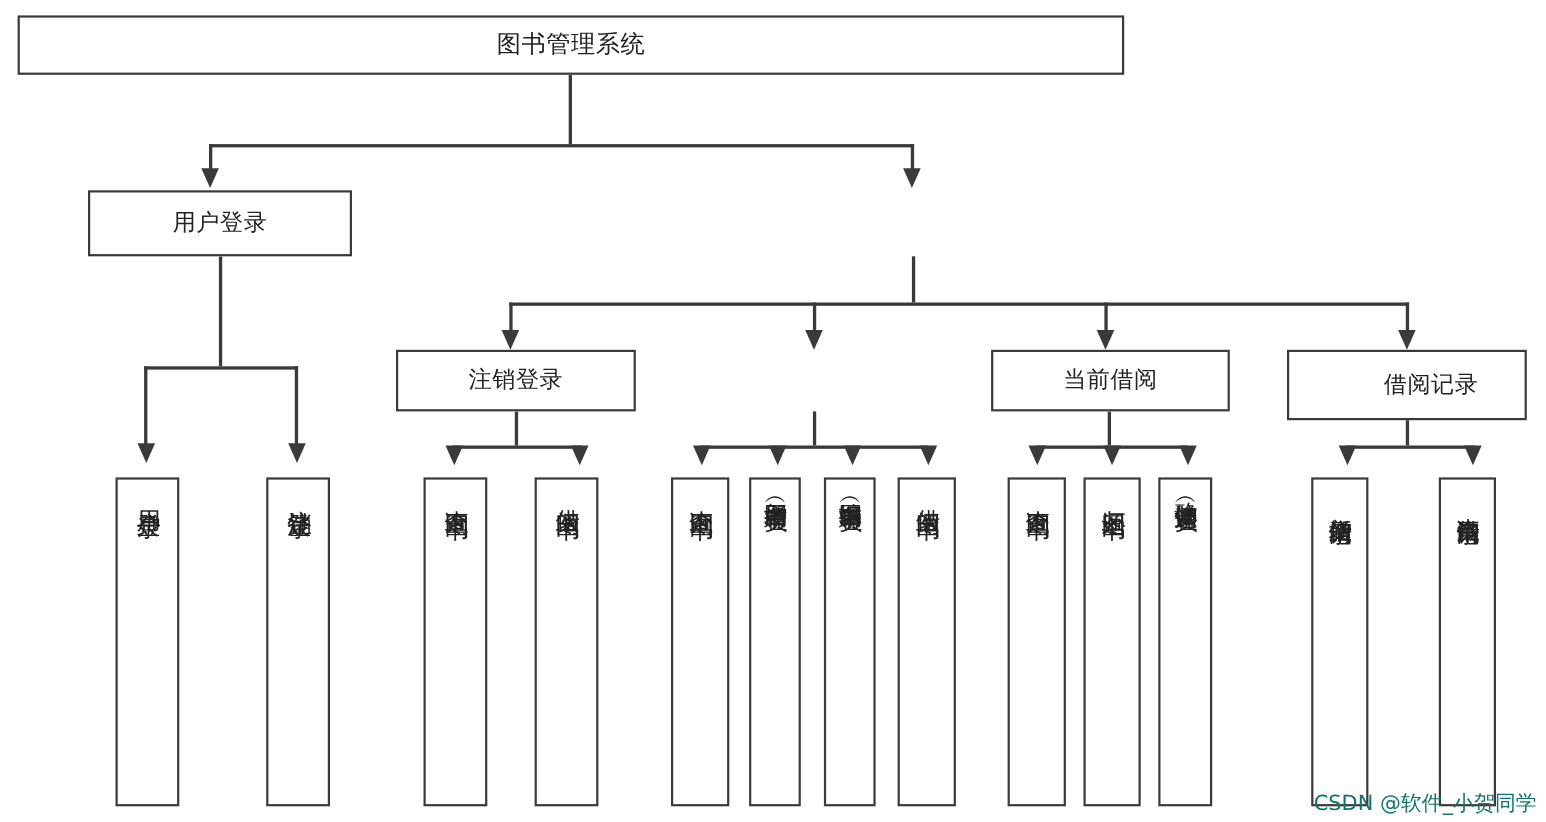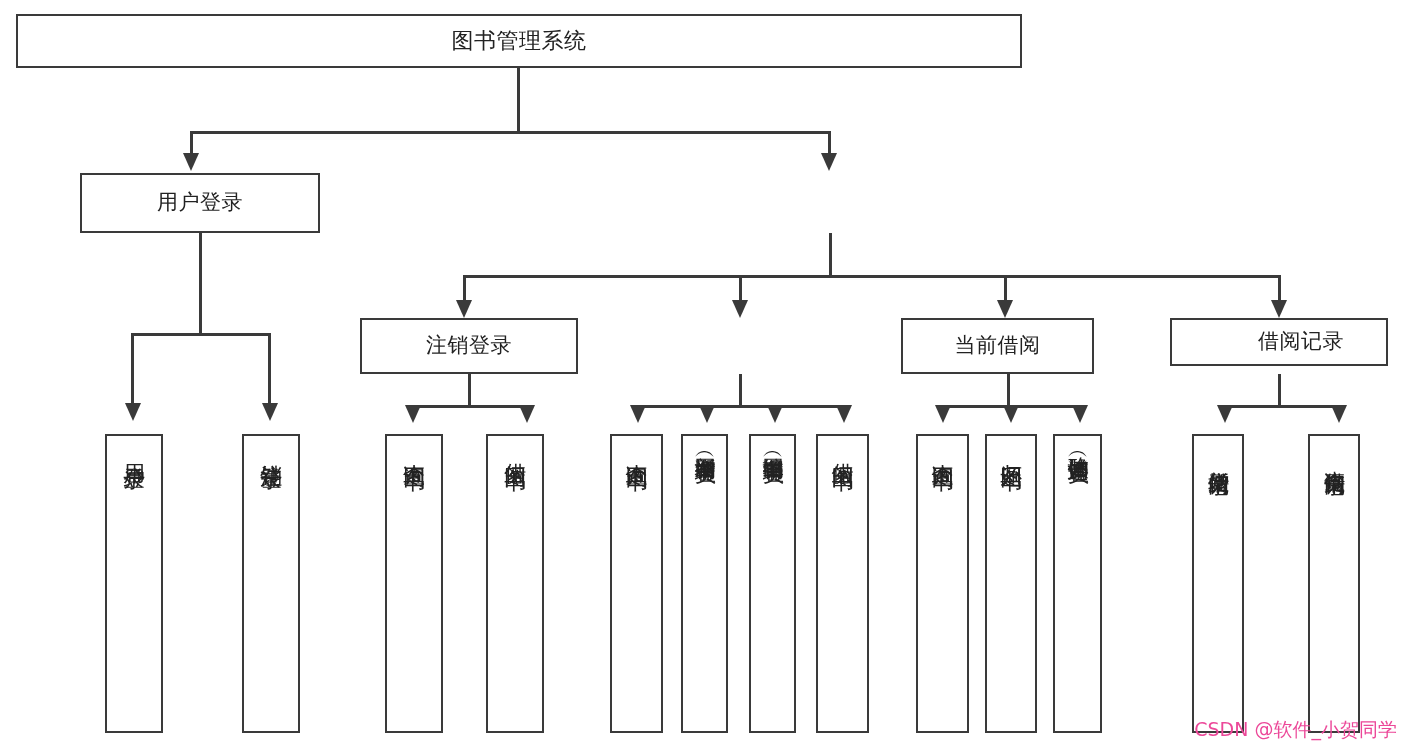--- a/index.html
+++ b/index.html
@@ -68,21 +68,21 @@
     border-right:8px solid transparent;
     border-top:18px solid #3a3a3a;
     z-index:2;
   }
   
   #watermark{
     position:absolute;
     right:8px;
     bottom:4px;
     font-size:19px;
-    color:#ec4899;
+    color:#0f766e;
     white-space:nowrap;
     z-index:5;
     font-family:"DejaVu Sans","Liberation Sans",sans-serif;
   }
 </style>
 </head>
 <body>
 
 <div id="canvas">
 
@@ -118,25 +118,25 @@
   <div class="arw" style="left:456px;top:300px;"></div>
   <div class="arw" style="left:732px;top:300px;"></div>
   <div class="arw" style="left:997px;top:300px;"></div>
   <div class="arw" style="left:1271px;top:300px;"></div>
 
   <div class="node h-node" id="n-new-book" style="left:360px;top:318px;width:218px;height:56px;">
     <span class="lbl">注销登录</span>
   </div>
 
 
-  <div class="node h-node" id="n-current-borrow" style="left:901px;top:318px;width:193px;height:56px;">
+  <div class="node h-node" id="n-current-borrow" style="left:901px;top:318px;width:217px;height:56px;">
     <span class="lbl">当前借阅</span>
   </div>
 
-  <div class="node h-node" id="n-borrow-record" style="left:1170px;top:318px;width:218px;height:48px;padding-left:44px;">
+  <div class="node h-node" id="n-borrow-record" style="left:1170px;top:318px;width:218px;height:64px;padding-left:44px;">
     <span class="lbl">借阅记录</span>
   </div>
 
   <div class="ln v" style="left:468px;top:374px;height:31px;"></div>
   <div class="ln h" style="left:411px;top:405px;width:118px;"></div>
   <div class="ln v" style="left:411px;top:405px;height:0px;"></div>
   <div class="ln v" style="left:526px;top:405px;height:0px;"></div>
   <div class="arw" style="left:405px;top:405px;"></div>
   <div class="arw" style="left:519px;top:405px;"></div>
 

